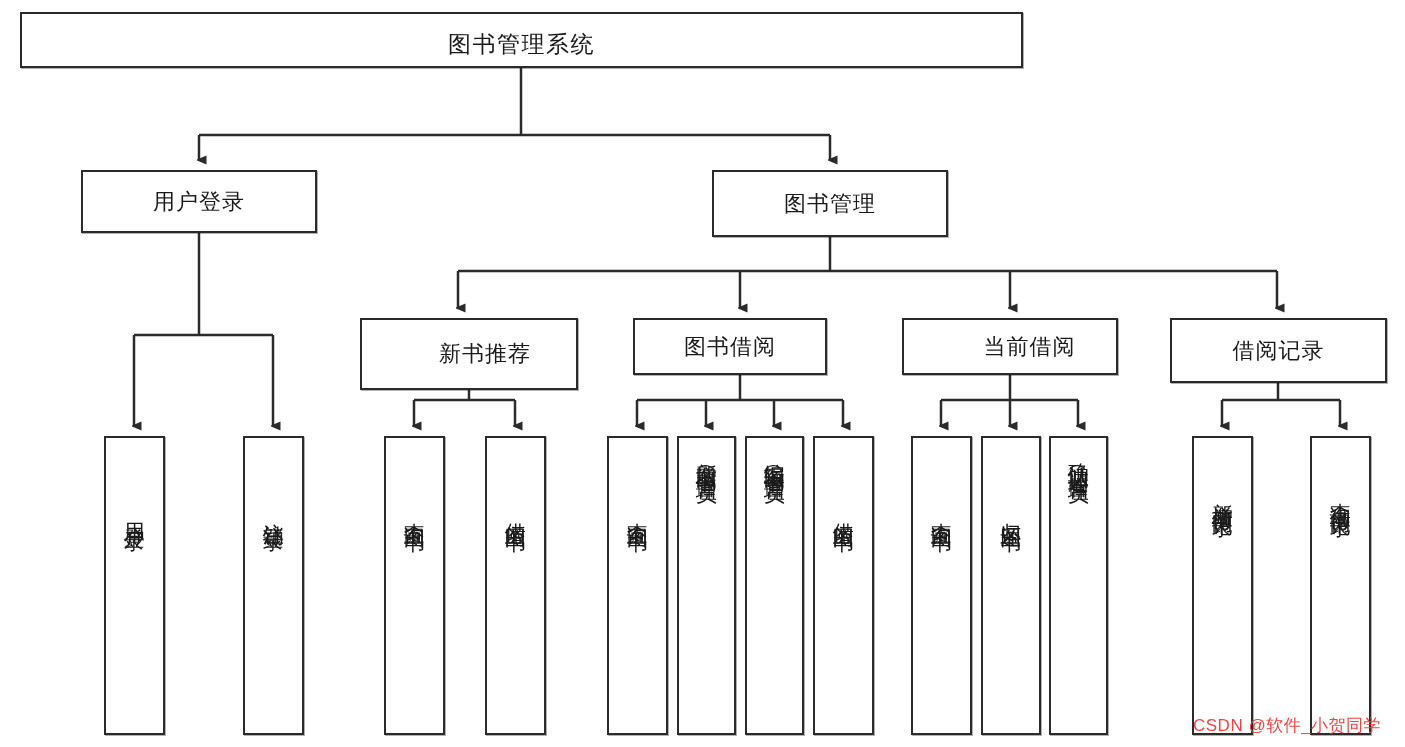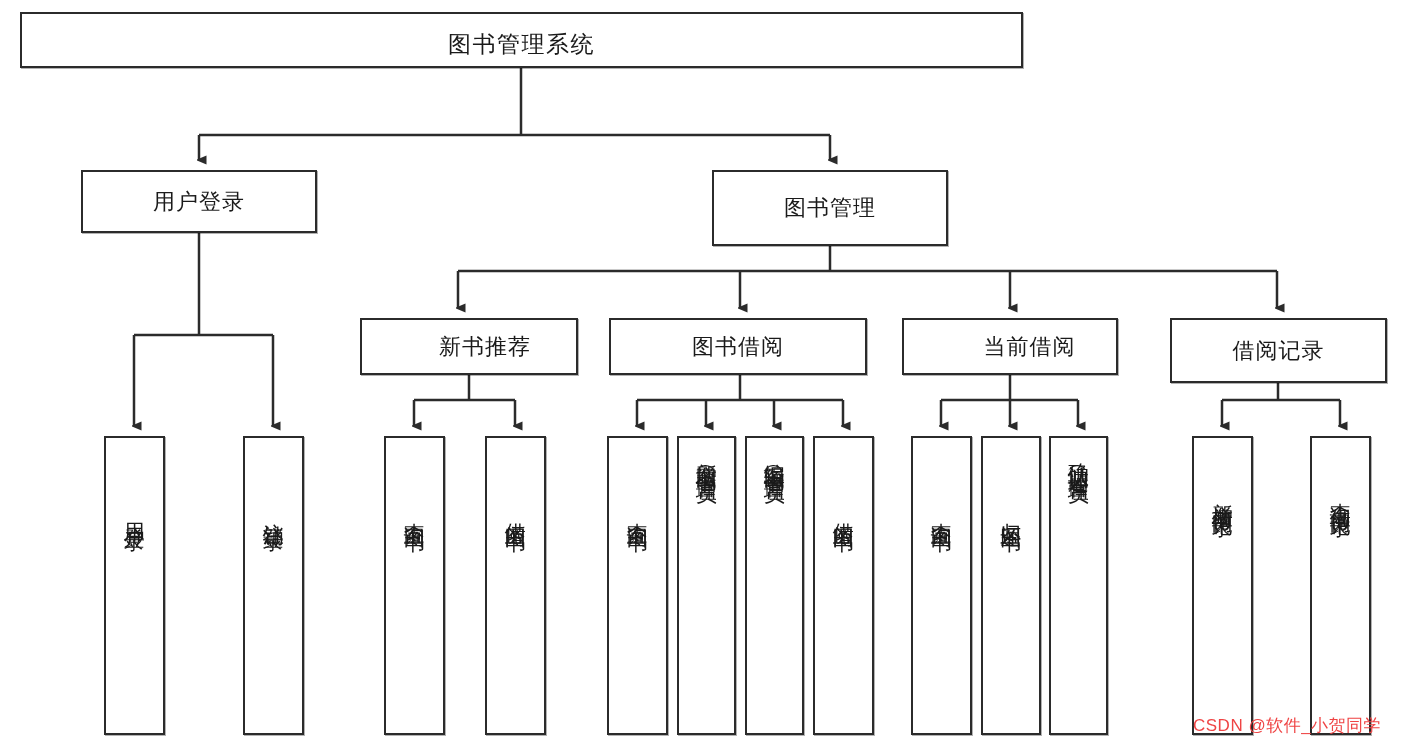--- a/index.html
+++ b/index.html
@@ -138,28 +138,28 @@
     </g>
   </svg>
 
   <div class="node horiz root" style="left:20px; top:12px; width:1003px; height:56px;">
     <span class="cap">图书管理系统</span>
   </div>
 
   <div class="node horiz" style="left:81px; top:170px; width:236px; height:63px;">
     <span class="cap">用户登录</span>
   </div>
-  <div class="node horiz" style="left:712px; top:170px; width:236px; height:76px;">
+  <div class="node horiz" style="left:712px; top:170px; width:236px; height:67px;">
     <span class="cap">图书管理</span>
   </div>
 
-  <div class="node horiz" style="left:360px; top:318px; width:218px; height:57px;padding-left:32px;">
+  <div class="node horiz" style="left:360px; top:318px; width:218px; height:72px;padding-left:32px;">
     <span class="cap">新书推荐</span>
   </div>
-  <div class="node horiz" style="left:609px; top:318px; width:258px; height:57px;align-items:center;">
+  <div class="node horiz" style="left:633px; top:318px; width:194px; height:57px;align-items:center;">
     <span class="cap">图书借阅</span>
   </div>
   <div class="node horiz" style="left:902px; top:318px; width:216px; height:57px;padding-left:39px;">
     <span class="cap">当前借阅</span>
   </div>
   <div class="node horiz" style="left:1170px; top:318px; width:217px; height:65px;">
     <span class="cap">借阅记录</span>
   </div>
 
   <div class="node leaf short" style="left:104px; top:436px; width:61px; height:299px;">

